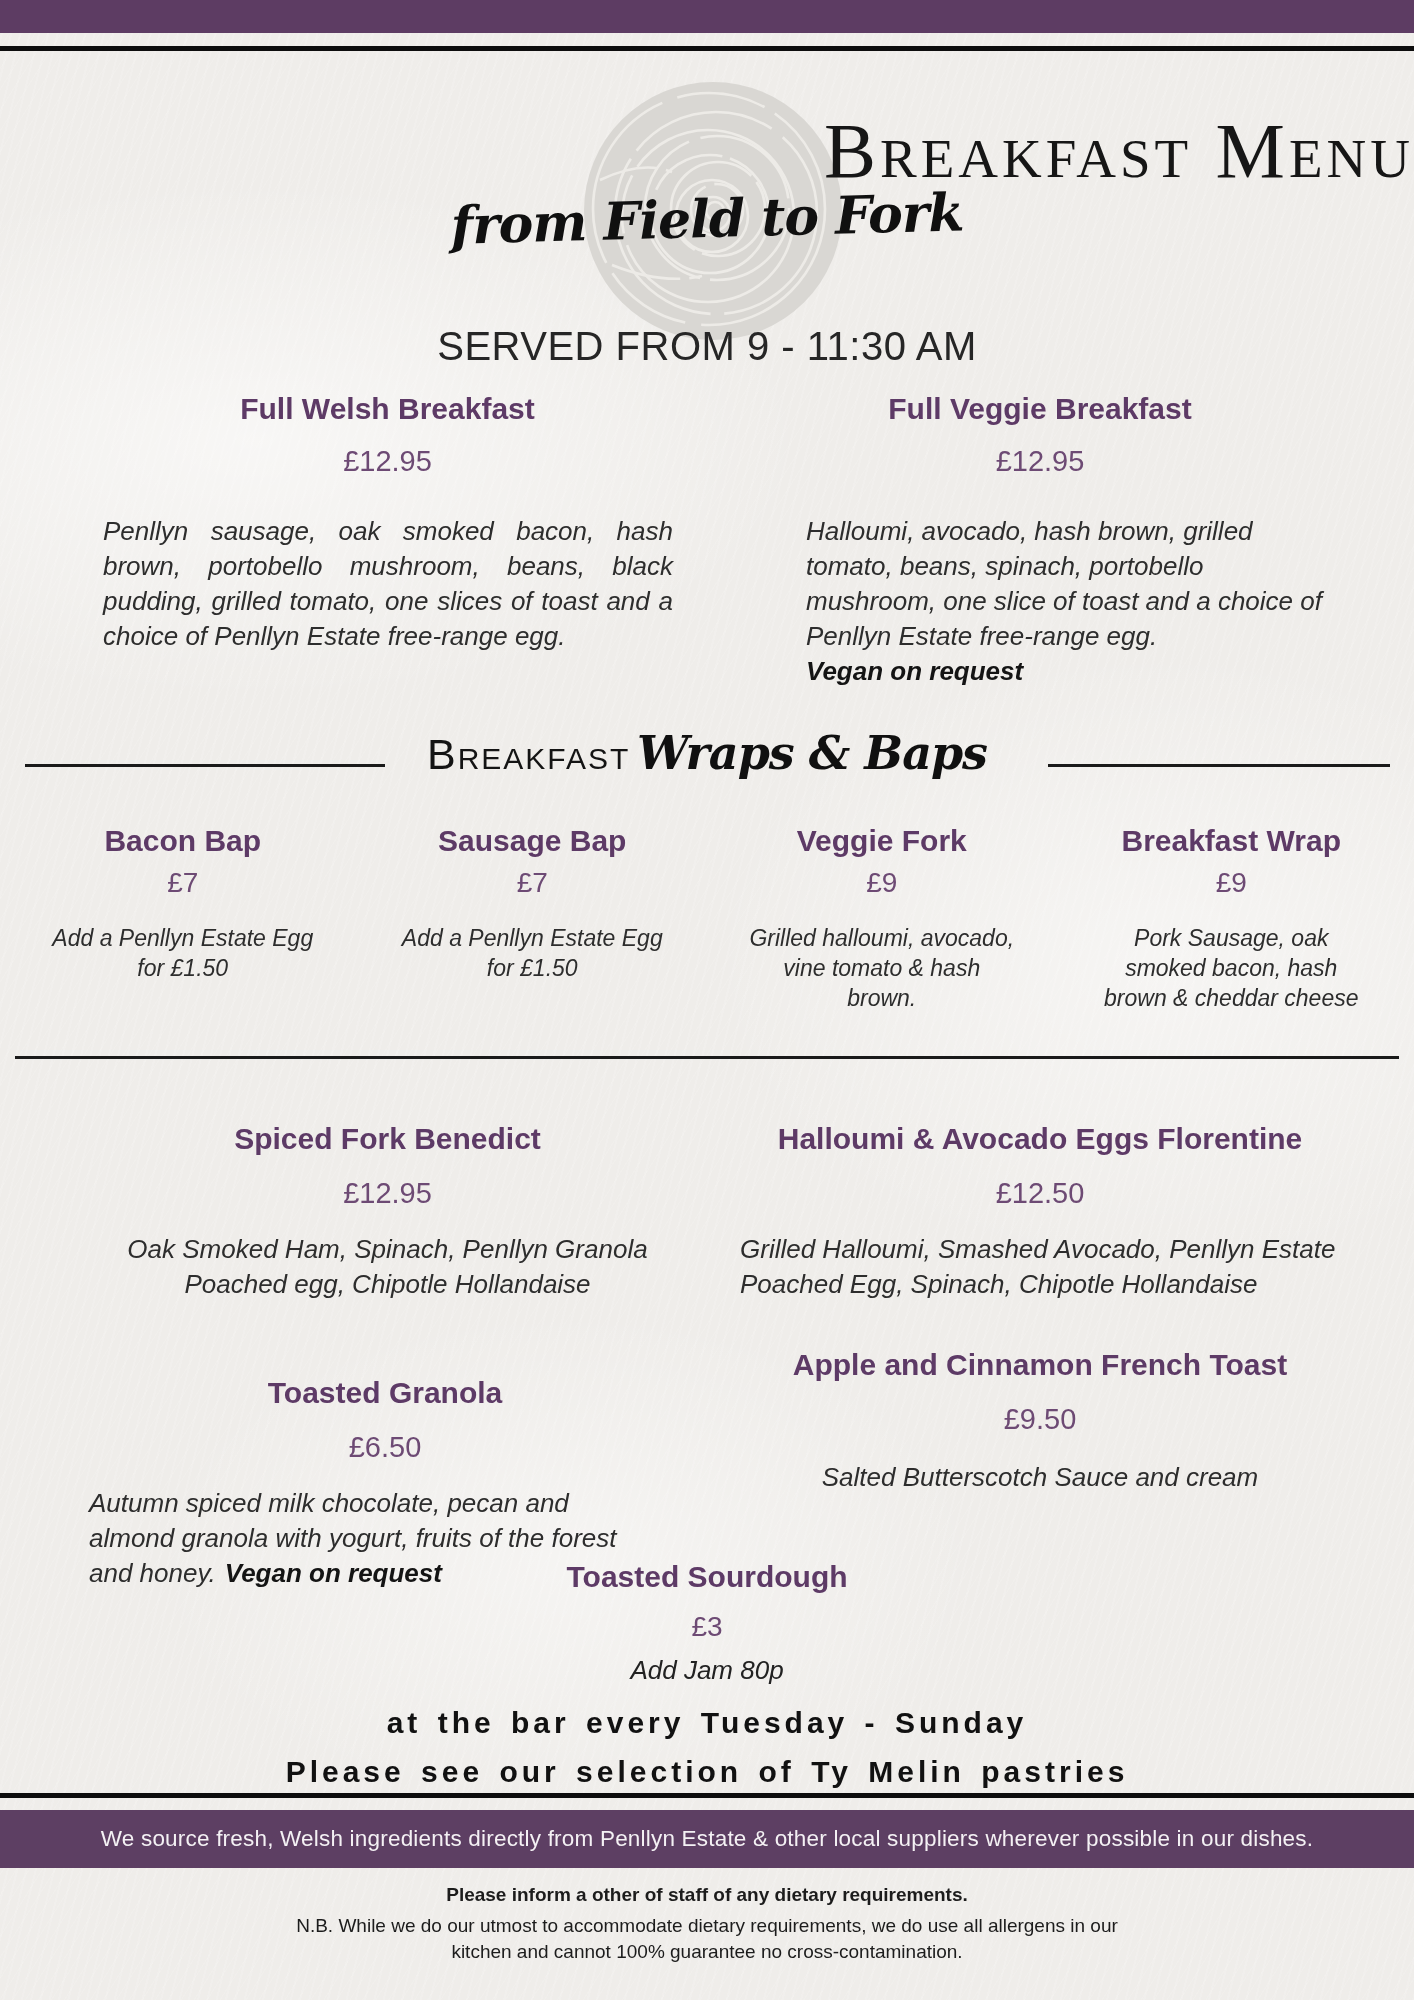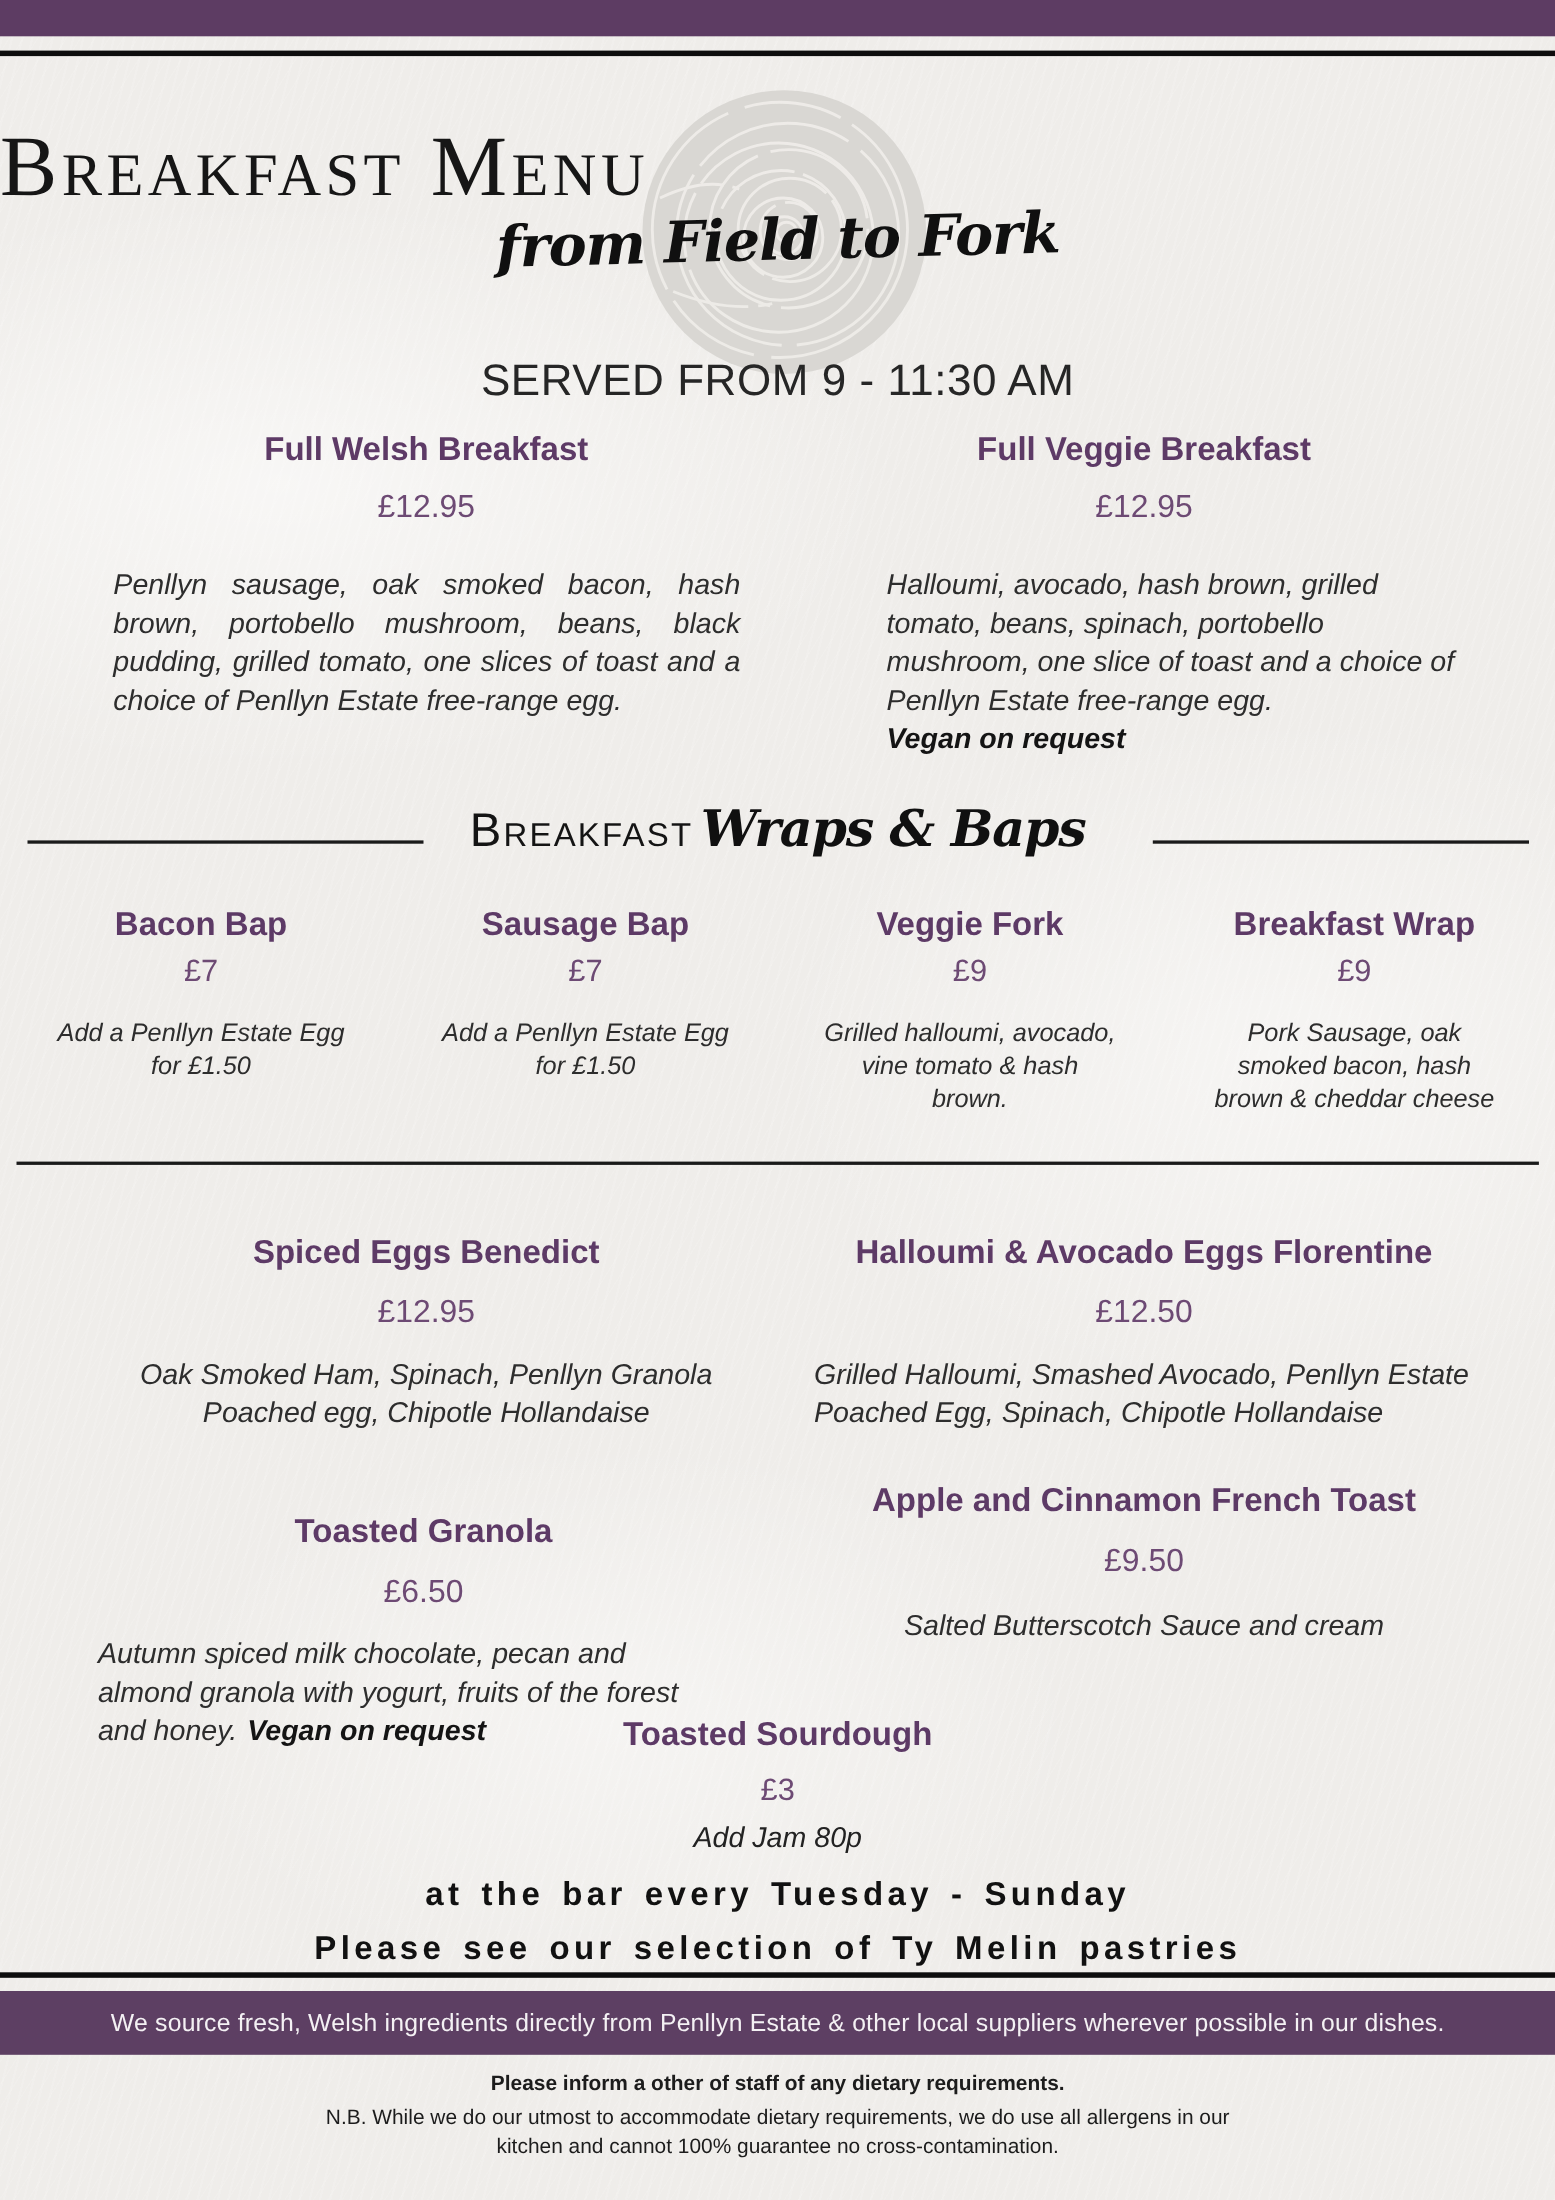--- a/index.html
+++ b/index.html
@@ -16,21 +16,21 @@
   }
   .topbar{position:absolute;left:0;top:0;width:100%;height:33px;background:#5d3c63;}
   .hrule{position:absolute;background:#0d0d0d;}
   .rule-top{left:0;top:46px;width:100%;height:5px;}
   .rule-mid{left:15px;top:1056px;width:1384px;height:3px;background:#1a1a1a;}
   .rule-bottom{left:0;top:1793px;width:100%;height:5px;}
 
   .logo{position:absolute;left:582px;top:80px;width:262px;height:262px;}
 
   .title{
-    position:absolute;left:0;top:112px;width:100%;margin:0;text-align:left;
+    position:absolute;left:0;top:112px;width:100%;margin:0;text-align:right;
     font-family:"Liberation Serif",serif;font-variant:small-caps;font-weight:400;
     font-size:78px;letter-spacing:4px;color:#161616;line-height:1;
   }
   .tagline{
     position:absolute;left:0;top:188px;width:100%;text-align:center;
     font-family:"DejaVu Serif",serif;font-style:italic;font-weight:bold;
     font-size:52px;letter-spacing:-1px;color:#101010;transform:rotate(-1.5deg);
   }
   .served{
     position:absolute;left:0;top:324px;width:100%;text-align:center;
@@ -157,21 +157,21 @@
     <div class="wrap-cell">
       <h3 class="item-name">Breakfast Wrap</h3>
       <div class="price">£9</div>
       <p class="desc">Pork Sausage, oak smoked bacon, hash brown &amp; cheddar cheese</p>
     </div>
   </div>
 
   <div class="hrule rule-mid"></div>
 
   <section class="main-col m-benedict">
-    <h3 class="item-name">Spiced Eggs Benedict</h3>
+    <h3 class="item-name">Spiced Fork Benedict</h3>
     <div class="price">£12.95</div>
     <p class="desc">Oak Smoked Ham, Spinach, Penllyn Granola Poached egg, Chipotle Hollandaise</p>
   </section>
 
   <section class="main-col m-florentine">
     <h3 class="item-name">Halloumi &amp; Avocado Eggs Florentine</h3>
     <div class="price">£12.50</div>
     <p class="desc">Grilled Halloumi, Smashed Avocado, Penllyn Estate Poached Egg, Spinach, Chipotle Hollandaise</p>
   </section>
 

